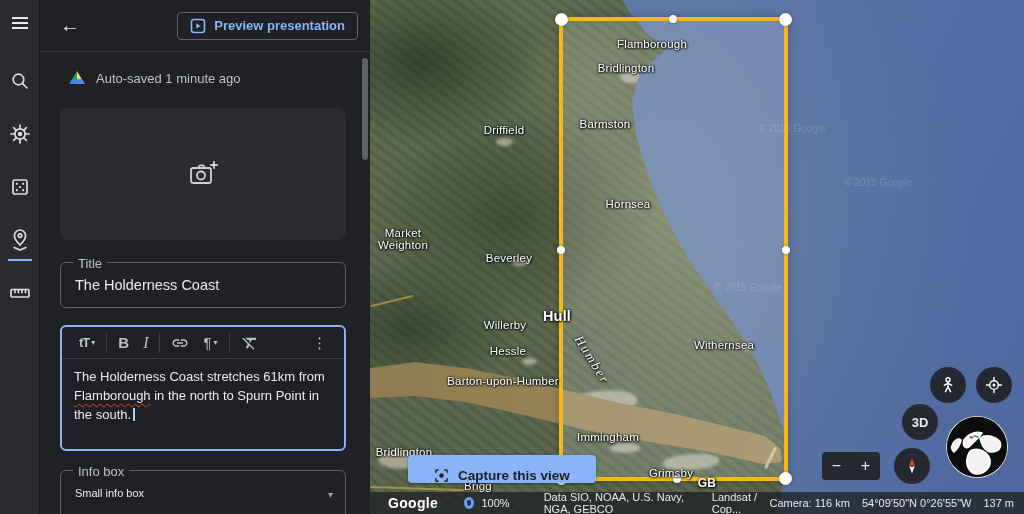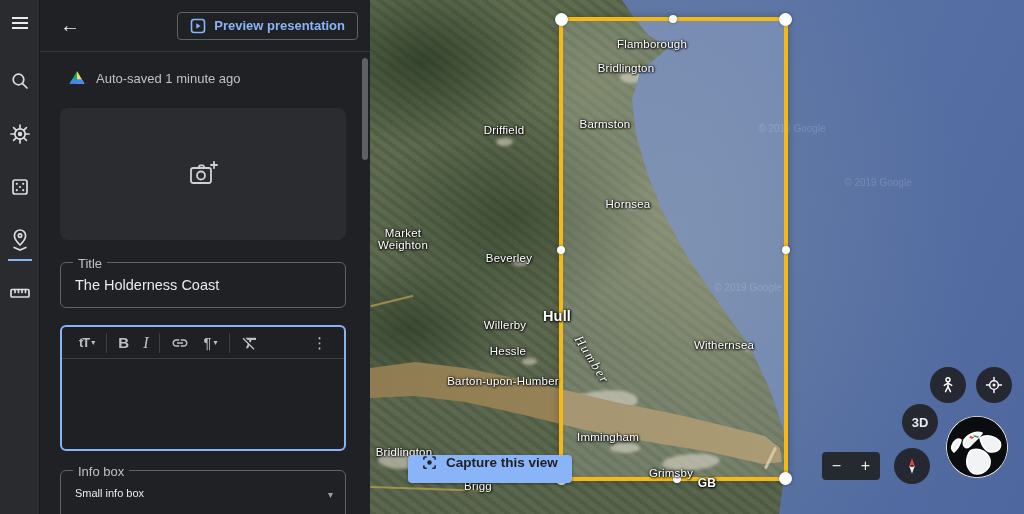--- a/index.html
+++ b/index.html
@@ -102,21 +102,21 @@
   .ctl.round { border-radius:50%; width:36px; height:36px; }
   .ctl svg { stroke:#fff; fill:none; stroke-width:1.7; stroke-linecap:round; stroke-linejoin:round; }
   .pegman { left:560px; top:367px; }
   .mylocation { left:606px; top:367px; }
   .threeD { left:532px; top:404px; font-size:13px; font-weight:700; }
   .compass { left:524px; top:448px; }
   .globe-btn { left:576px; top:416px; width:62px; height:62px; border-radius:50%; background:#0c0d0e;
     overflow:hidden; z-index:61; }
   .zoomctl { left:452px; top:452px; width:58px; height:28px; border-radius:4px; font-size:16px; }
   .zoomctl span { flex:1; text-align:center; }
-  .capture { position:absolute; left:38px; top:455px; height:28px; padding:0 14px; display:flex; align-items:flex-start;
+  .capture { position:absolute; left:38px; top:455px; height:28px; padding:0 26px; display:flex; align-items:flex-end;
     gap:9px; background:#8ab4f8; color:#202124; border:none; border-radius:4px; font-size:13.5px; font-weight:700;
     z-index:55; box-shadow:0 1px 3px rgba(0,0,0,.4); }
   .capture svg { stroke:#202124; fill:none; stroke-width:1.6; }
 
   
   .statusbar { position:absolute; left:0; bottom:0; width:654px; height:22px; background:rgba(32,33,36,.78);
     display:flex; align-items:center; z-index:70; color:#e8eaed; font-size:11px; padding:0 10px 0 18px; }
   .glogo { font-size:14px; font-weight:700; letter-spacing:.3px; color:#fff; }
   .zoomring { width:12px; height:12px; border:3px solid #669df6; border-radius:50%; margin:0 7px 0 26px; }
   .attr1 { margin-left:34px; } .attr2 { margin-left:10px; }
@@ -246,20 +246,21 @@
           <span class="caret">▾</span>
         </span>
         <span class="tsep"></span>
         <span class="tbtn">
           <svg width="18" height="18" viewBox="0 0 24 24">
               <path d="M3.27,5L2,6.27l6.97,6.97L6.5,19h3l1.57-3.66L16.73,21L18,19.73L3.55,5.27L3.27,5z M6,5v0.18L8.82,8h2.4l-0.72,1.68l2.1,2.1L14.21,8H20V5H6z"></path>
             </svg>
         </span>
         <span class="tbtn dots-g" style="margin-left:auto;">⋮</span>
       </div>
+      <div class="etext"><span>The Holderness Coast stretches 61km from </span><span class="misspell">Flamborough</span><span> in the north to Spurn Point in the south.</span><span class="cursor"></span></div>
     </div>
 
     <div class="field info-field">
       <span class="field-label">Info box</span>
       <div class="field-value">Small info box</div>
       <span class="dd-caret">▾</span>
     </div>
 
     <div class="pscroll"></div>
   </section>
@@ -366,14 +367,26 @@
         <path d="M6 30 C8 24 12 22 15 24 C14 29 11 33 8 36 C6 34 5 32 6 30 Z" fill="#f1f3f4"></path>
         <path d="M24 19 l6 2 -4 3 -4 -2 Z" fill="#e8453c"></path>
         <path d="M28 20 l4 1" stroke="#12a765" stroke-width="1.4"></path>
         </svg>
     </div>
     <div class="ctl zoomctl">
       <span>−</span>
       <span>+</span>
     </div>
 
+    <div class="statusbar">
+      <span class="glogo">Google</span>
+      <span class="zoomring"></span>
+      <span>100%</span>
+      <span class="attr1">Data SIO, NOAA, U.S. Navy, NGA, GEBCO</span>
+      <span class="attr2">Landsat / Cop...</span>
+      <span class="cam">
+        <span>Camera: 116 km</span>
+        <span>54°09'50"N 0°26'55"W</span>
+        <span>137 m</span>
+      </span>
+    </div>
   </section>
 </div>
 
 </body></html>

